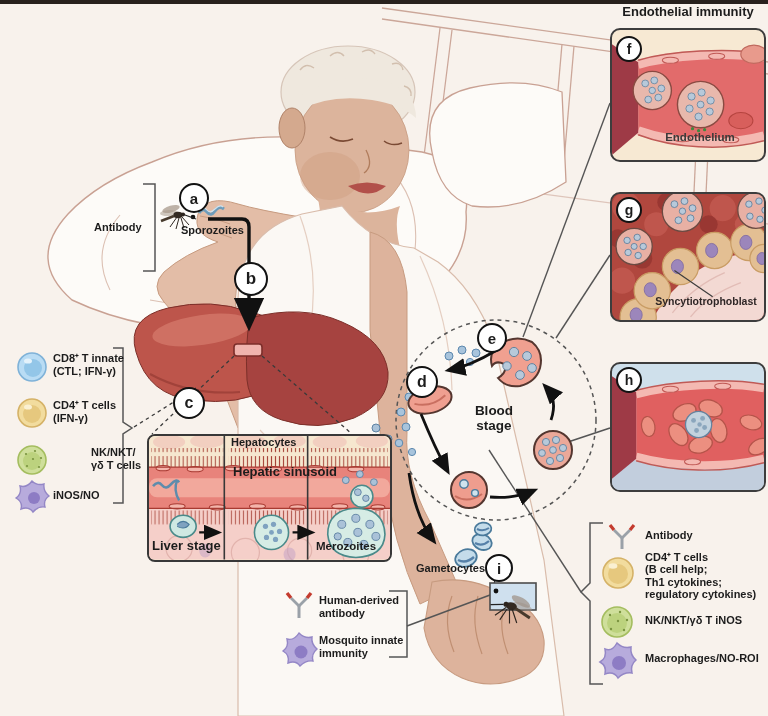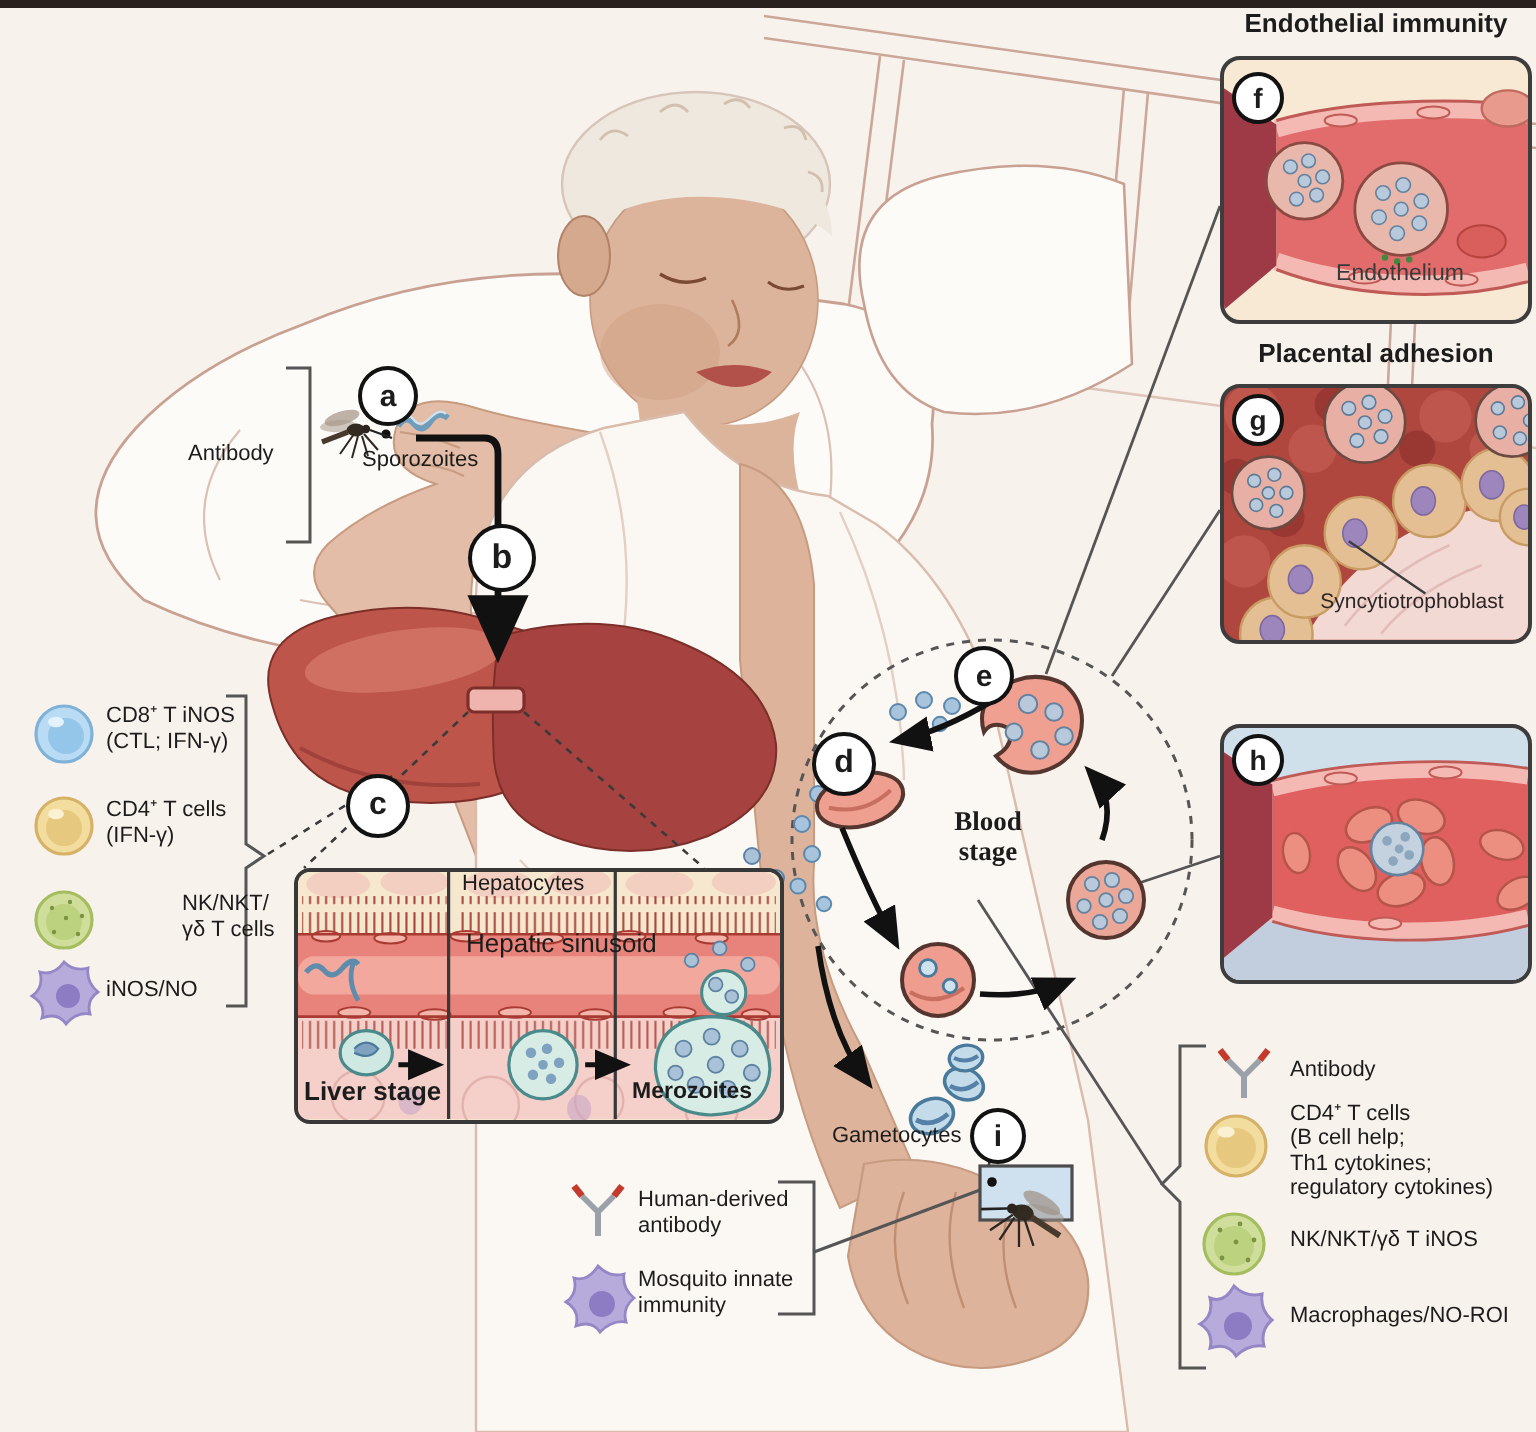--- a/index.html
+++ b/index.html
@@ -1,18 +1,18 @@
 <!DOCTYPE html>
 <html><head>
 <meta charset="utf-8">
 <style>
   html,body{margin:0;padding:0;background:#fff;}
   .stage{position:relative;width:768px;height:716px;background:#f8f2ec;overflow:hidden;
          font-family:"Liberation Sans",sans-serif;color:#1c1c1c;}
-  .lbl{position:absolute;white-space:pre-line;line-height:1.14;font-size:11px;}
+  .lbl{position:absolute;white-space:pre-line;line-height:1.14;font-size:11px;font-weight:bold;}
   .b{font-weight:bold;}
   .ctr{text-align:center;}
   .marker{position:absolute;background:#fff;border:2.4px solid #121212;border-radius:50%;
           display:flex;align-items:center;justify-content:center;font-weight:bold;z-index:30;}
   .panel{position:absolute;left:610px;width:156px;box-sizing:border-box;border:2.6px solid #3d3d3d;
          border-radius:10px;overflow:hidden;z-index:10;}
   .panel svg{display:block;width:100%;height:100%;}
   .inset{position:absolute;left:147px;top:434px;width:245px;height:128px;box-sizing:border-box;
          border:2.6px solid #383838;border-radius:8px;overflow:hidden;z-index:10;background:#f6e7cf;}
   .legend-row{position:absolute;z-index:20;}
@@ -473,52 +473,51 @@
       <g fill="#ec8f80" stroke="#b5544a" stroke-width="1.2">
         <ellipse cx="138" cy="58" rx="11" ry="7" transform="rotate(16 138 58)"></ellipse>
         <ellipse cx="146" cy="82" rx="11" ry="7" transform="rotate(-30 146 82)"></ellipse>
         <ellipse cx="36" cy="62" rx="10" ry="6.6" transform="rotate(80 36 62)"></ellipse>
       </g>
     </svg>
   </div>
 
   <div class="lbl ztext" style="left:94px;top:221px;">Antibody</div>
   <div class="lbl ztext" style="left:181px;top:224px;">Sporozoites</div>
-  <div class="lbl ctr b ztext" style="left:458px;top:404px;width:72px;font-size:13.5px;line-height:1.1;font-family:Liberation Serif, serif;">Blood
+  <div class="lbl ctr b ztext" style="left:458px;top:404px;width:72px;font-size:13.5px;line-height:1.1;">Blood
 stage</div>
   <div class="lbl ztext" style="left:416px;top:562px;">Gametocytes</div>
 
   <div class="lbl ztext" style="left:231px;top:436px;text-align:right;">Hepatocytes</div>
   <div class="lbl ztext" style="left:222px;top:465px;font-size:13px;padding-left:11px;">Hepatic sinusoid</div>
   <div class="lbl b ztext" style="left:152px;top:539px;font-size:13px;">Liver stage</div>
   <div class="lbl ztext" style="left:316px;top:540px;font-size:11.5px;font-weight:700;">Merozoites</div>
 
   <div class="lbl ctr b ztext" style="left:610px;top:5px;width:156px;font-size:13px;">Endothelial immunity</div>
   <div class="lbl ctr ztext" style="left:640px;top:131px;width:120px;font-size:11.5px;color:#3a3a3a;">Endothelium</div>
-  <div class="lbl ctr b ztext" style="left:610px;top:170px;width:156px;font-size:13px;">Placental adhesion</div>
   <div class="lbl ctr ztext" style="left:650px;top:296px;width:112px;font-size:10.5px;color:#2e2626;">Syncytiotrophoblast</div>
 
   <div class="marker" style="left:179px;top:183px;width:26px;height:26px;font-size:15px;">a</div>
   <div class="marker" style="left:234px;top:262px;width:30px;height:30px;font-size:17px;">b</div>
   <div class="marker" style="left:173px;top:387px;width:28px;height:28px;font-size:16px;">c</div>
   <div class="marker" style="left:406px;top:366px;width:28px;height:28px;font-size:16px;">d</div>
   <div class="marker" style="left:477px;top:323px;width:26px;height:26px;font-size:15px;">e</div>
   <div class="marker" style="left:616px;top:36px;width:22px;height:22px;font-size:14px;">f</div>
   <div class="marker" style="left:616px;top:197px;width:22px;height:22px;font-size:14px;">g</div>
   <div class="marker" style="left:616px;top:367px;width:22px;height:22px;font-size:14px;">h</div>
   <div class="marker" style="left:485px;top:554px;width:24px;height:24px;font-size:15px;">i</div>
 
   <div class="legend-row" style="left:15px;top:349px;">
     <svg width="34" height="36">
       <circle cx="17" cy="18" r="14" fill="#b9dcf4" stroke="#7fb2d8" stroke-width="1.6"></circle>
       <circle cx="18" cy="19" r="9" fill="#93c6e8"></circle>
         <ellipse cx="13" cy="12" rx="4" ry="2.6" fill="#e4f2fb"></ellipse>
     </svg>
   </div>
-  <div class="lbl ztext" style="left:53px;top:352px;">CD8⁺ T iNOS
+  <div class="lbl ztext" style="left:53px;top:352px;">CD8⁺ T innate
 (CTL; IFN-γ)</div>
 
   <div class="legend-row" style="left:15px;top:395px;">
     <svg width="34" height="36">
       <circle cx="17" cy="18" r="14" fill="#f2dc9e" stroke="#d5b267" stroke-width="1.6"></circle>
       <circle cx="17" cy="19" r="9" fill="#e6c87e"></circle>
         <ellipse cx="13" cy="12" rx="4" ry="2.6" fill="#faf0d2"></ellipse>
     </svg>
   </div>
   <div class="lbl ztext" style="left:53px;top:399px;">CD4⁺ T cells

